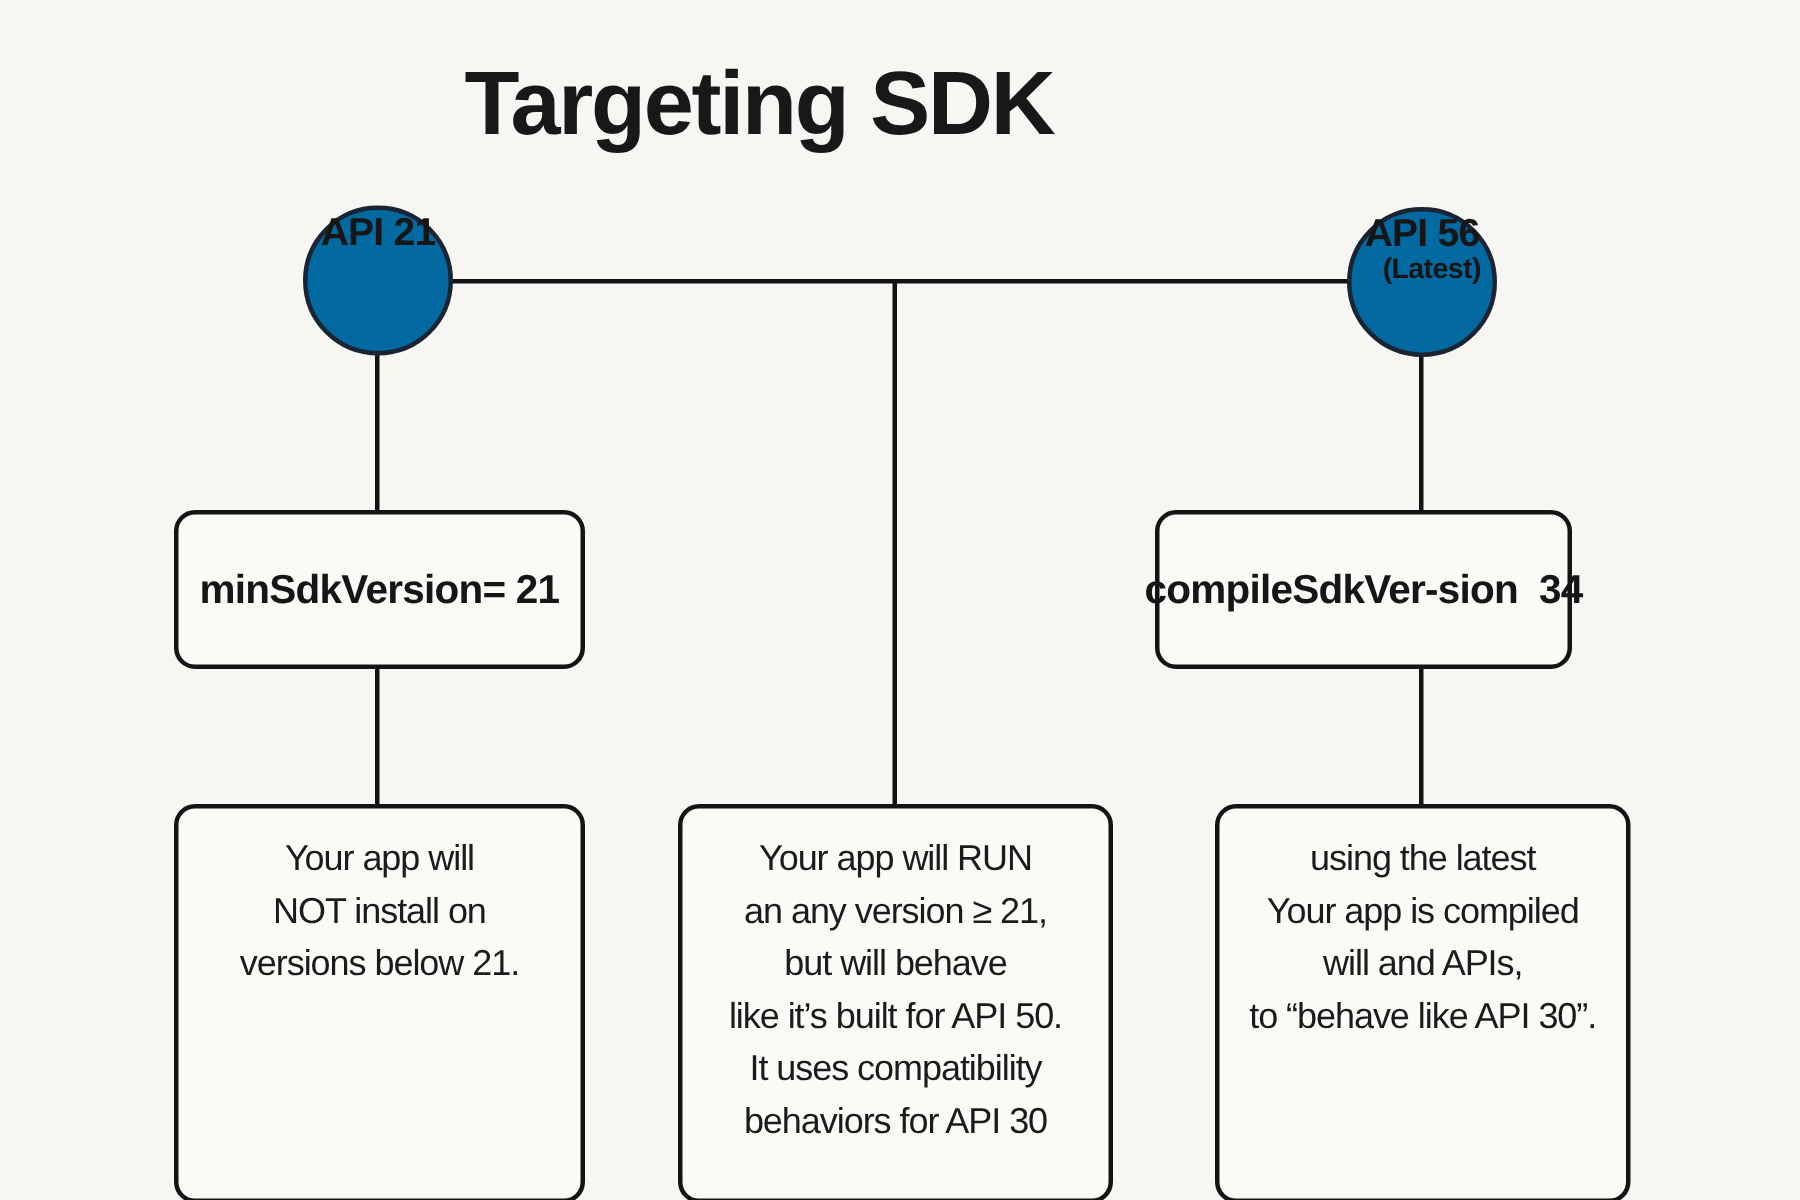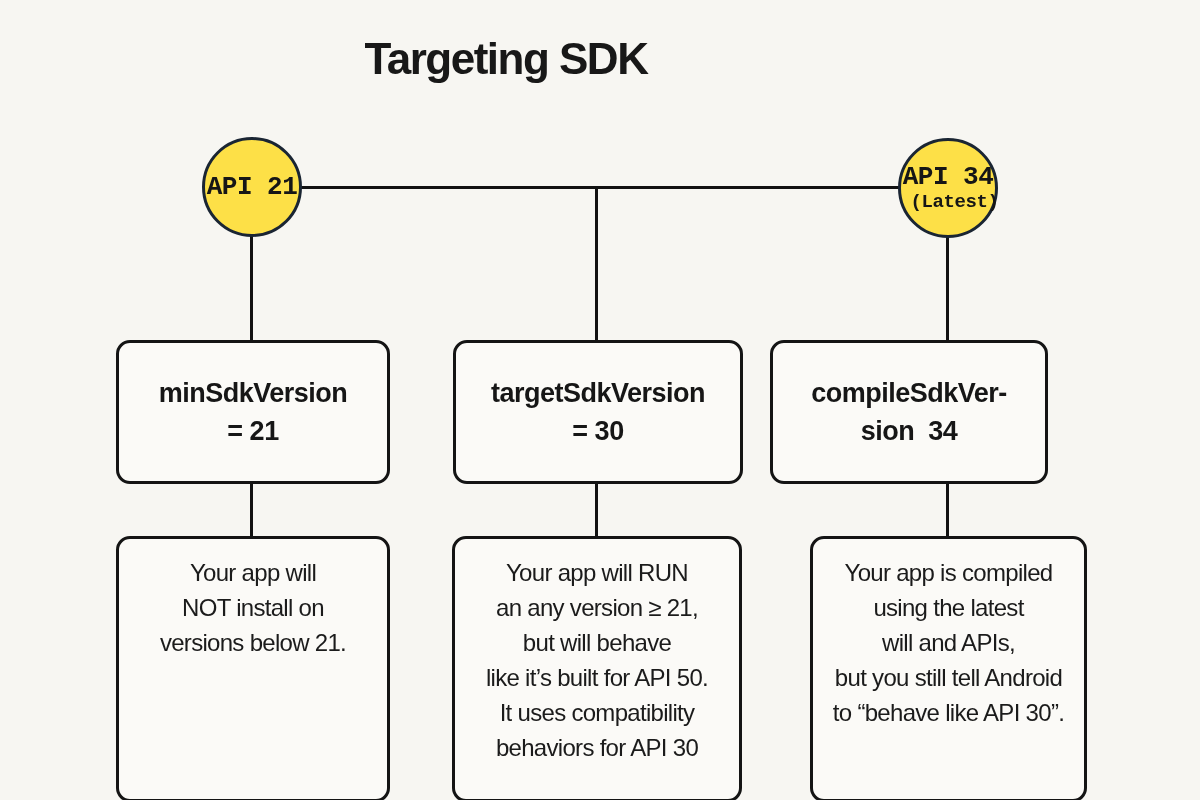--- a/index.html
+++ b/index.html
@@ -10,21 +10,21 @@
     color: #161616;
     position: relative;
     overflow: hidden;
   }
   .canvas { position: absolute; left: 0; top: 0; width: 1200px; height: 800px; }
 
   .title {
     position: absolute;
     left: 0; top: 34px; width: 1012px;
     text-align: center;
-    font-size: 44px;
+    font-size: 60px;
     font-weight: bold;
     letter-spacing: -1.5px;
     color: #181818;
   }
 
   
   .hline {
     position: absolute;
     top: 186px; left: 252px; width: 696px; height: 3px;
     background: #121212;
@@ -38,29 +38,27 @@
   }
   .vline.c1 { left: 250px; }
   .vline.c2 { left: 595px; }
   .vline.c3 { left: 946px; }
 
   
   .circle {
     position: absolute;
     width: 100px; height: 100px;
     border-radius: 50%;
-    background: #fde047;
+    background: #0369a1;
     border: 3px solid #1a2533;
     display: flex;
     flex-direction: column;
     align-items: center;
-    justify-content: center;
     z-index: 2;
     text-align: center;
-    font-family: Liberation Mono, monospace;
   }
   .circle.c1 { left: 202px; top: 137px; }
   .circle.c2 { left: 547px; top: 137px; }
   .circle.c3 { left: 898px; top: 138px; }
   .circle .api {
     font-size: 26px;
     font-weight: bold;
     letter-spacing: -0.5px;
     line-height: 28px;
     white-space: pre;
@@ -76,23 +74,23 @@
 
   
   .box {
     position: absolute;
     background: #fbfaf7;
     border: 3px solid #141414;
     border-radius: 14px;
     z-index: 1;
   }
   .version-box {
-    top: 340px; height: 144px;
+    top: 340px; height: 106px;
     display: flex;
-    flex-direction: column;
+    flex-direction: row;
     align-items: center;
     justify-content: center;
     text-align: center;
   }
   .version-box.c1 { left: 116px; width: 274px; }
   .version-box.c2 { left: 453px; width: 290px; }
   .version-box.c3 { left: 770px; width: 278px; text-align: center; }
   .version-line {
     font-size: 27px;
     font-weight: bold;
@@ -128,51 +126,46 @@
 
   <div class="hline"></div>
   <div class="vline c1"></div>
   <div class="vline c2"></div>
   <div class="vline c3"></div>
 
   <div class="circle c1">
     <span class="api">API 21</span>
   </div>
   <div class="circle c3">
-    <span class="api">API 34</span>
+    <span class="api">API 56</span>
     <span class="latest">(Latest)</span>
   </div>
 
   <div class="box version-box c1">
     <span class="version-line">minSdkVersion</span>
     <span class="version-line">= 21</span>
-  </div>
-  <div class="box version-box c2">
-    <span class="version-line">targetSdkVersion</span>
-    <span class="version-line">= 30</span>
   </div>
   <div class="box version-box c3">
     <span class="version-line">compileSdkVer-</span>
     <span class="version-line">sion  34</span>
   </div>
 
   <div class="box desc-box c1">
     <span class="desc-line">Your app will</span>
     <span class="desc-line">NOT install on</span>
     <span class="desc-line">versions below 21.</span>
   </div>
   <div class="box desc-box c2">
     <span class="desc-line">Your app will RUN</span>
     <span class="desc-line">an any version ≥ 21,</span>
     <span class="desc-line">but will behave</span>
     <span class="desc-line">like it’s built for API 50.</span>
     <span class="desc-line">It uses compatibility</span>
     <span class="desc-line">behaviors for API 30</span>
   </div>
   <div class="box desc-box c3">
+    <span class="desc-line">using the latest</span>
     <span class="desc-line">Your app is compiled</span>
-    <span class="desc-line">using the latest</span>
     <span class="desc-line">will and APIs,</span>
-    <span class="desc-line">but you still tell Android</span>
     <span class="desc-line">to “behave like API 30”.</span>
   </div>
 
 </div>
 
 </body></html>

